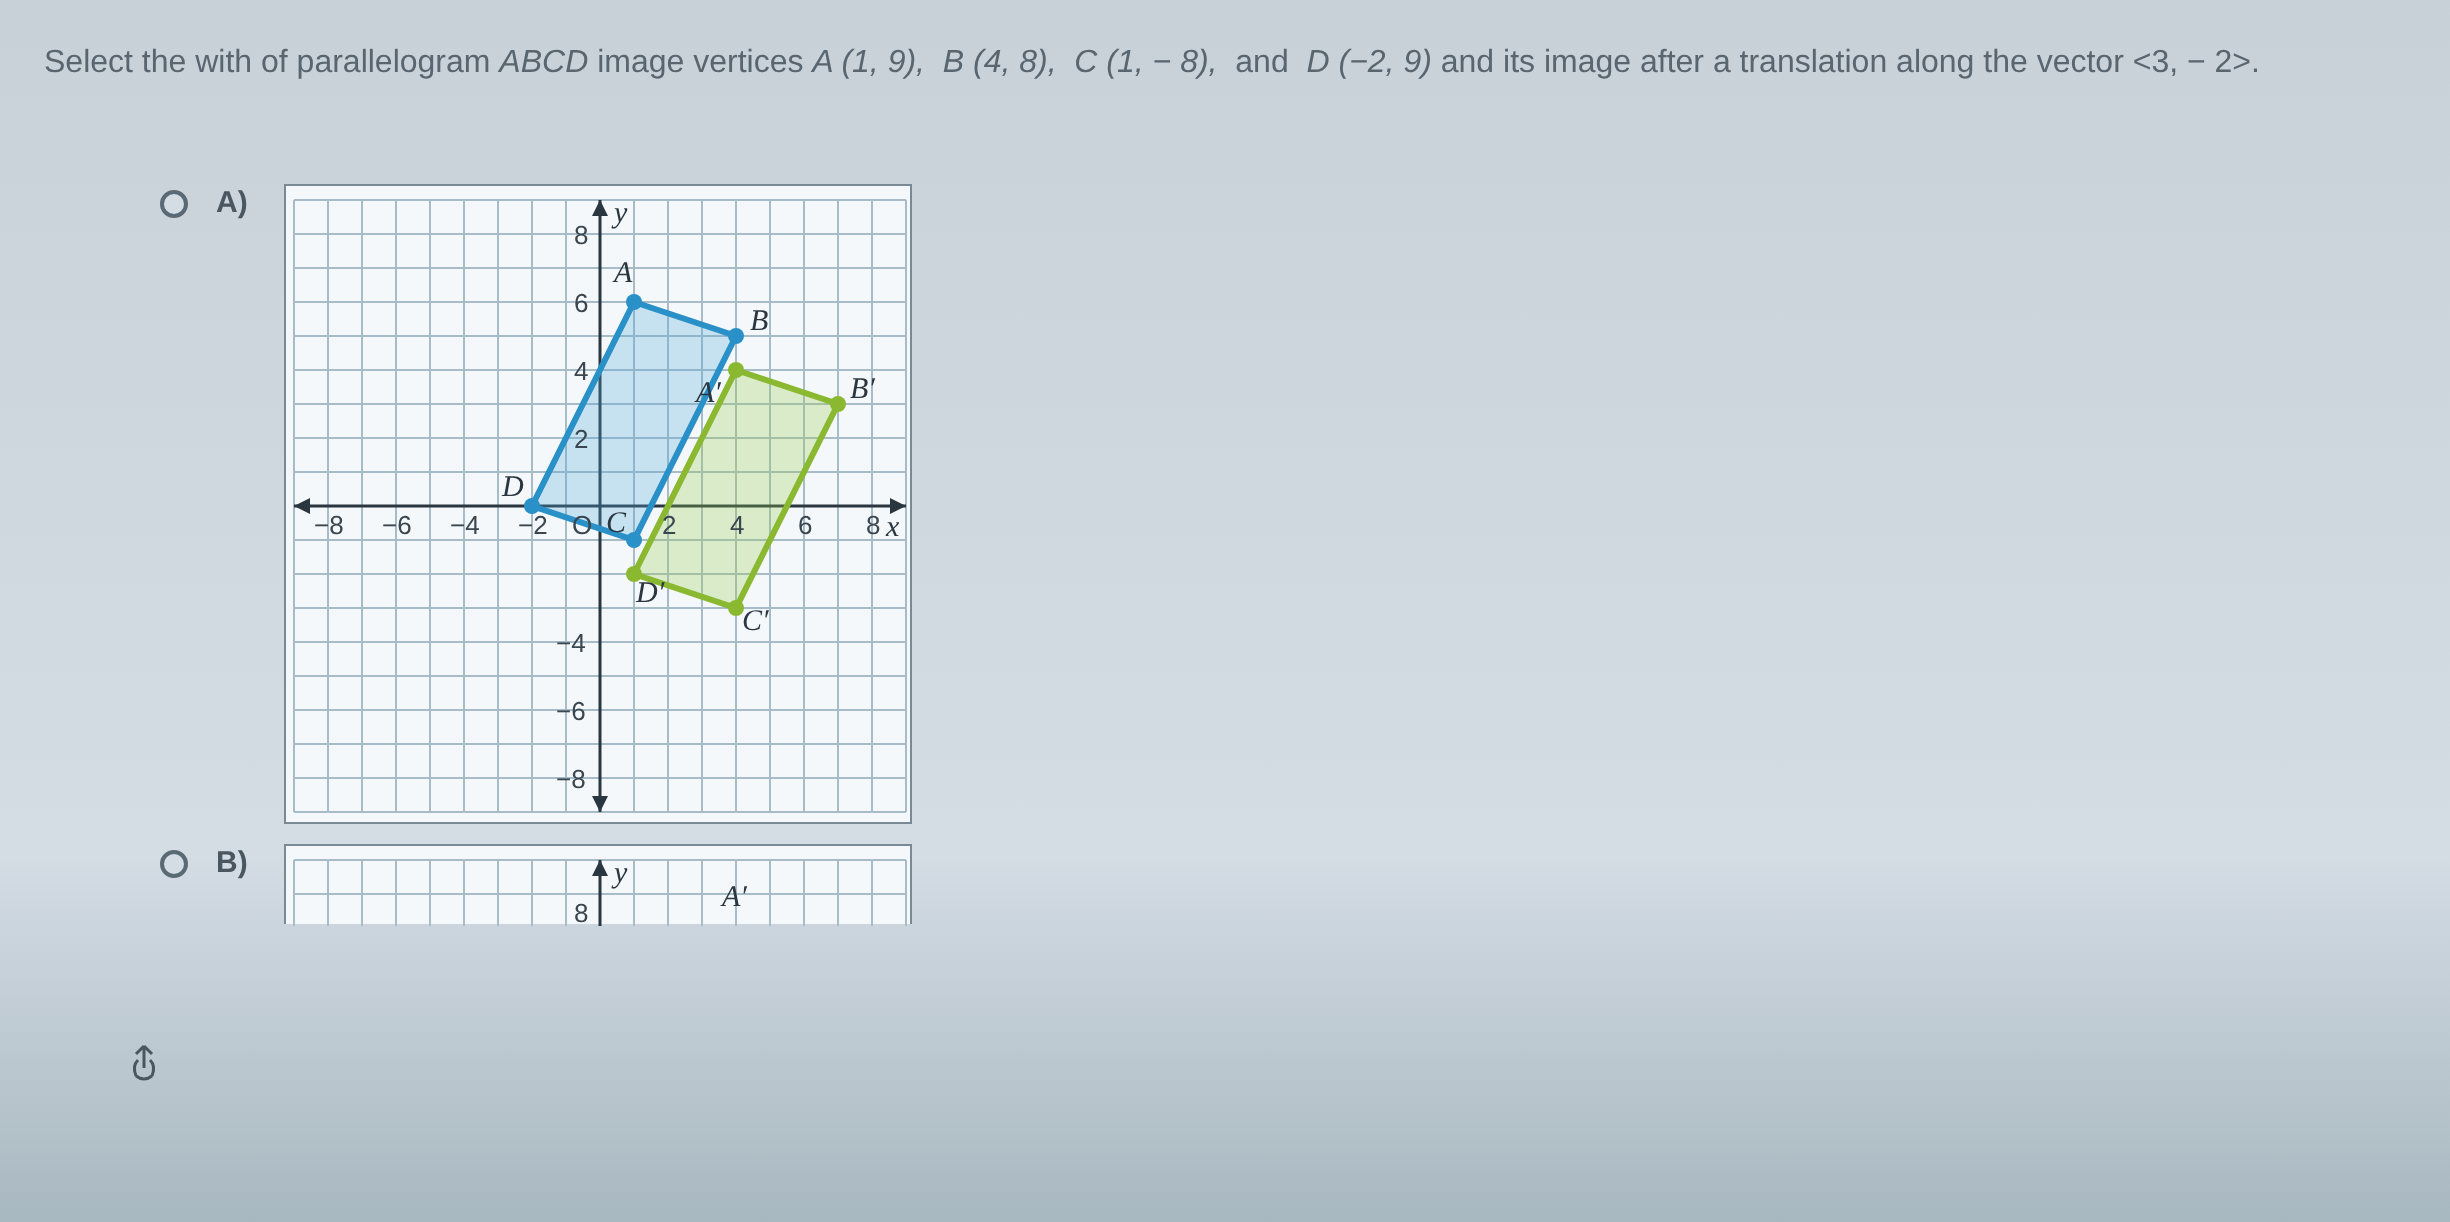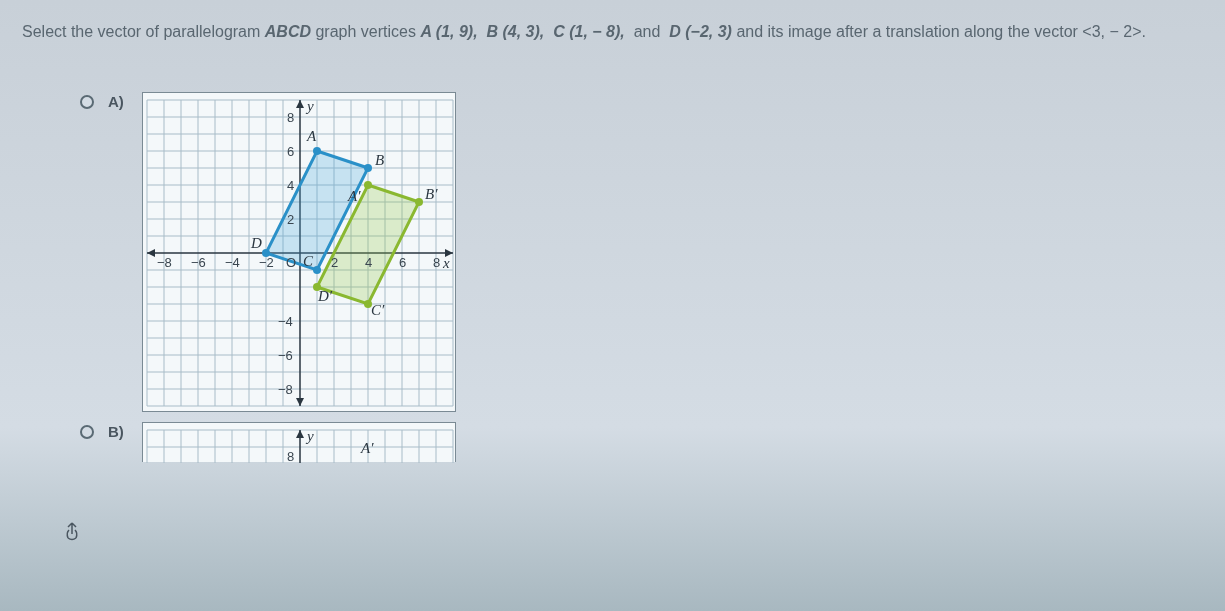--- a/index.html
+++ b/index.html
@@ -11,21 +11,21 @@
     overflow: hidden;
     position: relative;
     color: #556068;
   }
   .question {
     padding: 20px 22px 0 22px;
     font-size: 16px;
     line-height: 1.5;
     color: #596670;
   }
-  .question .ital { font-style: italic; font-weight: bold; }
+  .question .ital { font-style: italic; }
   .options {
     margin-top: 48px;
     margin-left: 80px;
   }
   .option-row {
     display: flex;
     align-items: flex-start;
     gap: 14px;
     margin-bottom: 4px;
   }
@@ -69,26 +69,26 @@
   .shape1 { fill: rgba(80,170,220,0.28); stroke: #2a90c8; stroke-width: 3; }
   .shape2 { fill: rgba(150,200,80,0.28); stroke: #8ab830; stroke-width: 3; }
   .vertex1 { fill: #2a90c8; }
   .vertex2 { fill: #8ab830; }
   .arrowf { fill: #2a3640; }
 </style>
 </head>
 <body>
 
 <div class="question">
-  <span>Select the vector of parallelogram </span><span class="ital">ABCD</span><span> graph vertices </span>
+  <span>Select the with of parallelogram </span><span class="ital">ABCD</span><span> image vertices </span>
   <span class="ital">A (1,  9),</span>&nbsp;
-  <span class="ital">B (4,  3),</span>&nbsp;
+  <span class="ital">B (4,  8),</span>&nbsp;
   <span class="ital">C (1,  − 8),</span>&nbsp;
   <span>and</span>&nbsp;
-  <span class="ital">D (−2,  3)</span><span> and its image after a translation along the vector </span><span>&lt;3,  − 2&gt;.</span>
+  <span class="ital">D (−2,  9)</span><span> and its image after a translation along the vector </span><span>&lt;3,  − 2&gt;.</span>
 </div>
 
 <div class="options">
 
   <div class="option-row">
     <div class="radio"></div>
     <div class="opt-label">A)</div>
     <div class="graph-wrap">
       <svg width="314" height="320" viewBox="0 0 314 320">
 

